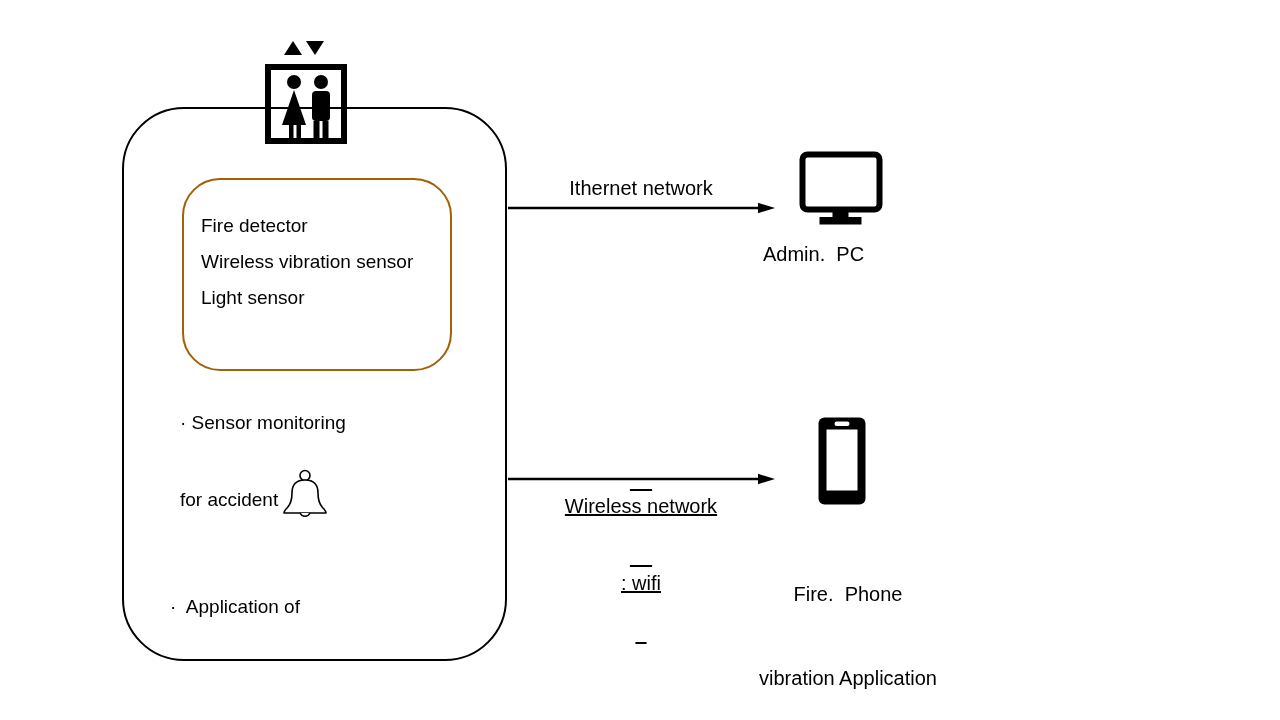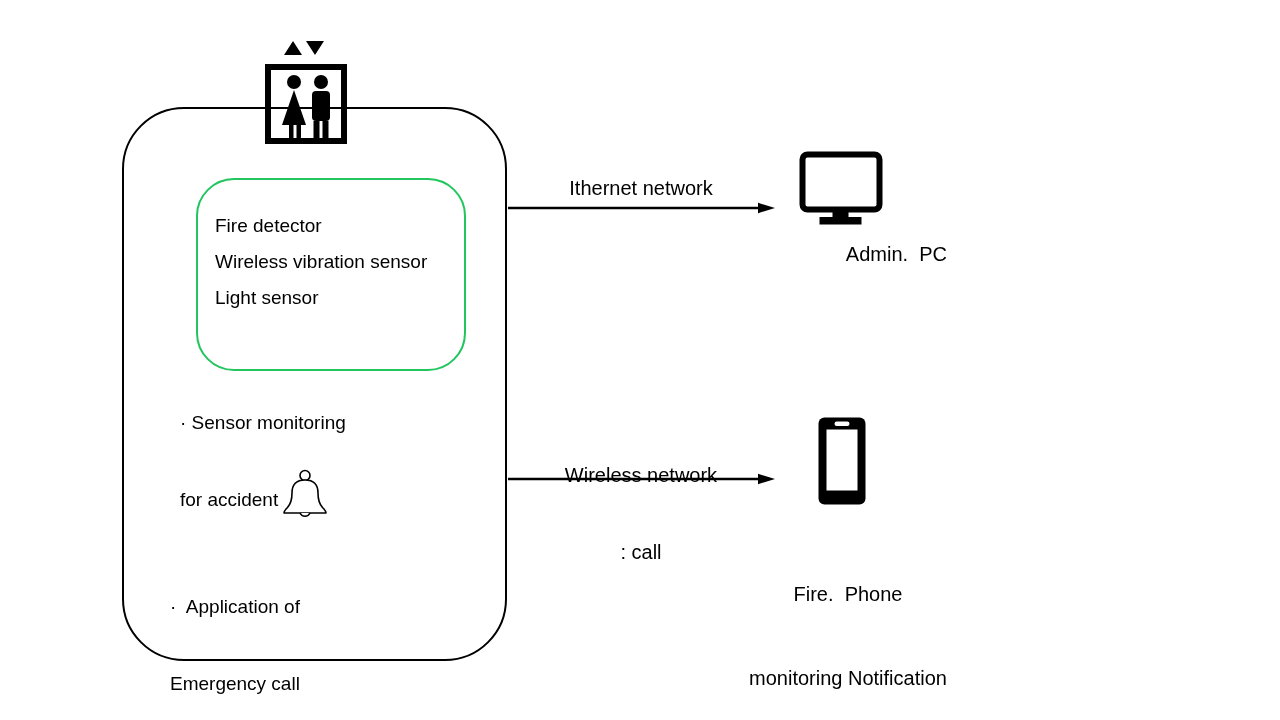--- a/index.html
+++ b/index.html
@@ -32,25 +32,25 @@
   
   .elevator-icon-svg {
     left: 262px;
     top: 38px;
     width: 88px;
     height: 108px;
   }
 
   
   .sensor-box {
-    left: 196px;
+    left: 182px;
     top: 178px;
     width: 249px;
     height: 161px;
-    border: 2px solid #22c55e;
+    border: 2px solid #a16207;
     border-radius: 38px;
     background: transparent;
     padding: 28px 0 0 17px;
     box-sizing: content-box;
   }
   .sensor-item {
     font-size: 19px;
     line-height: 36px;
     white-space: pre;
   }
@@ -71,25 +71,25 @@
   .arrow-ethernet { left: 508px; top: 200px; }
   .arrow-wireless { left: 508px; top: 471px; }
 
   .net-label {
     font-size: 20px;
     line-height: 25.5px;
     text-align: center;
     white-space: pre;
   }
   .ethernet-label { left: 508px; top: 176px; width: 266px; }
-  .wireless-label { left: 508px; top: 412px; width: 266px; }
+  .wireless-label { left: 508px; top: 443px; width: 266px; text-decoration: underline; }
 
   
   .monitor-svg { left: 799px; top: 151px; width: 84px; height: 80px; }
-  .pc-label { left: 763px; top: 243px; width: 184px; font-size: 20px; text-align: right; white-space: pre; }
+  .pc-label { left: 763px; top: 243px; width: 184px; font-size: 20px; text-align: left; white-space: pre; }
 
   .phone-svg { left: 818px; top: 417px; width: 48px; height: 88px; }
   .phone-label {
     left: 718px;
     top: 524px;
     width: 260px;
     font-size: 20px;
     line-height: 28px;
     text-align: center;
     white-space: pre;
@@ -130,48 +130,47 @@
   </div>
 
   <svg class="abs bell-svg" viewBox="0 0 48 54">
     <circle cx="24" cy="8.5" r="5" fill="#fff" stroke="#000" stroke-width="1.6"></circle>
     <path d="M3 46 Q3 44 6.5 40.5 Q11 35.5 11 26 Q11 13 24 13 Q37 13 37 26 Q37 35.5 41.5 40.5 Q45 44 45 46 Z" fill="#fff" stroke="#000" stroke-width="1.6" stroke-linejoin="round"></path>
     <path d="M19 46 A5.5 5.5 0 0 0 29 46" fill="#fff" stroke="#000" stroke-width="1.6"></path>
   </svg>
 
   <div class="abs caption notification-caption">
     <div>·  Application of</div>
-    <div>Emergency call</div>
   </div>
 
   <div class="abs net-label ethernet-label">Ithernet network</div>
   <svg class="abs arrow-svg arrow-ethernet" viewBox="0 0 268 16">
     <line x1="0" y1="8" x2="252" y2="8" stroke="#000" stroke-width="2.5"></line>
     <polygon points="250,2.8 267,8 250,13.2" fill="#000"></polygon>
   </svg>
 
   <svg class="abs monitor-svg" viewBox="0 0 84 80">
     <rect x="3.5" y="3.5" width="77" height="55" rx="5" fill="#fff" stroke="#000" stroke-width="6"></rect>
     <rect x="33.5" y="58" width="16" height="9" fill="#000"></rect>
     <rect x="20.5" y="66" width="42" height="7.5" fill="#000"></rect>
   </svg>
   <div class="abs pc-label">Admin.  PC</div>
 
   <div class="abs net-label wireless-label">
     <div>Wireless network</div>
-    <div>: call</div>
+    <div>: wifi</div>
   </div>
   <svg class="abs arrow-svg arrow-wireless" viewBox="0 0 268 16">
     <line x1="0" y1="8" x2="252" y2="8" stroke="#000" stroke-width="2.5"></line>
     <polygon points="250,2.8 267,8 250,13.2" fill="#000"></polygon>
   </svg>
 
   <svg class="abs phone-svg" viewBox="0 0 48 88">
     <rect x="0.5" y="0.5" width="47" height="87" rx="6" fill="#000"></rect>
     <rect x="8.5" y="12.5" width="31" height="61" fill="#fff"></rect>
     <rect x="16.5" y="4.5" width="15" height="4.5" rx="2.2" fill="#fff"></rect>
   </svg>
   <div class="abs phone-label">
     <div>Fire.  Phone</div>
-    <div>monitoring Notification</div>
+    <div>vibration Application</div>
   </div>
 
 </div>
 
 </body></html>

